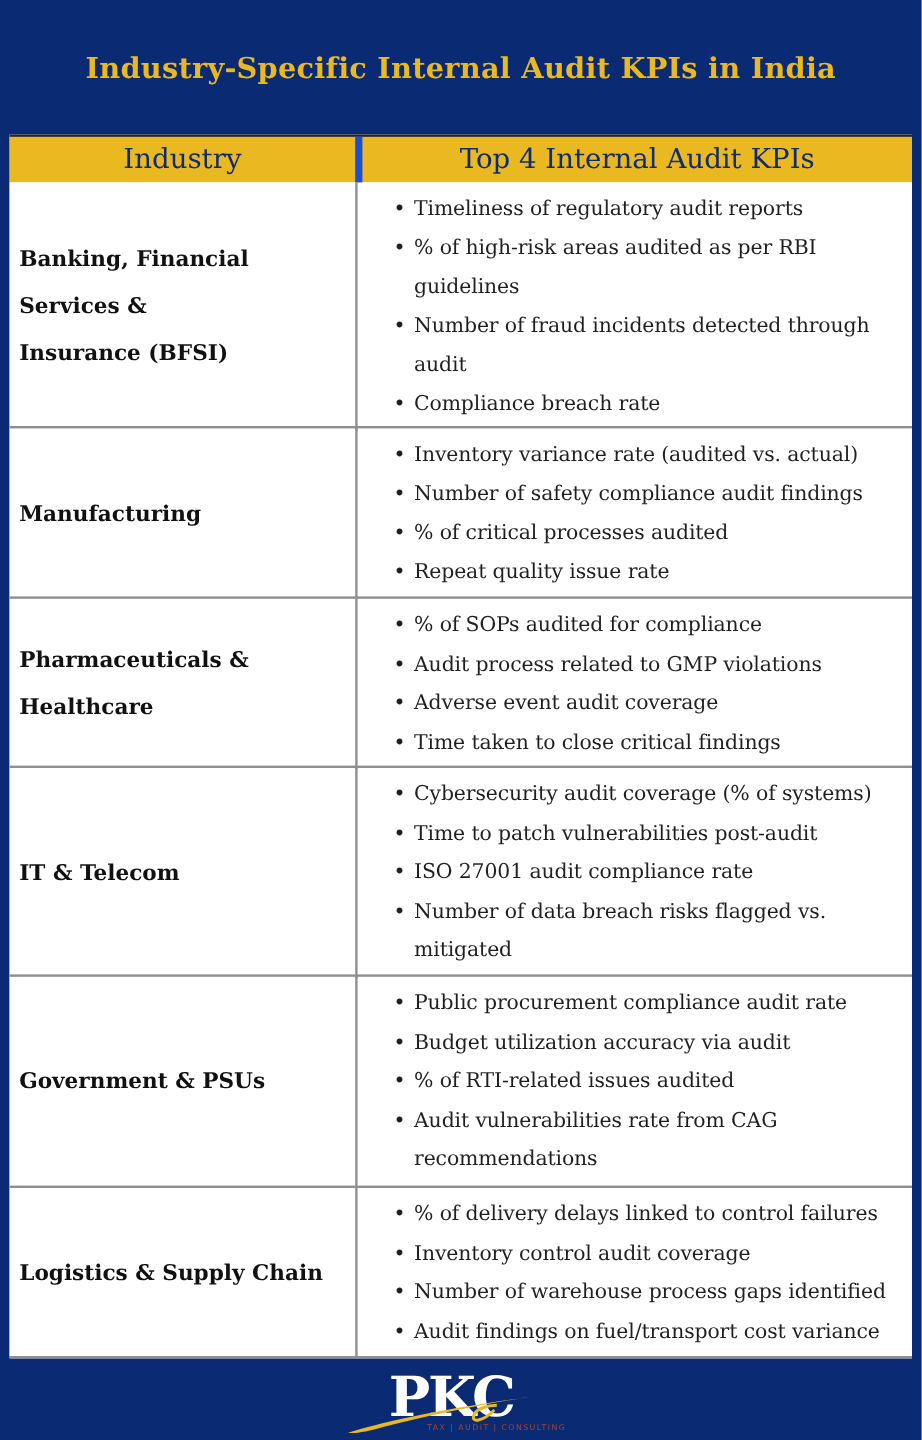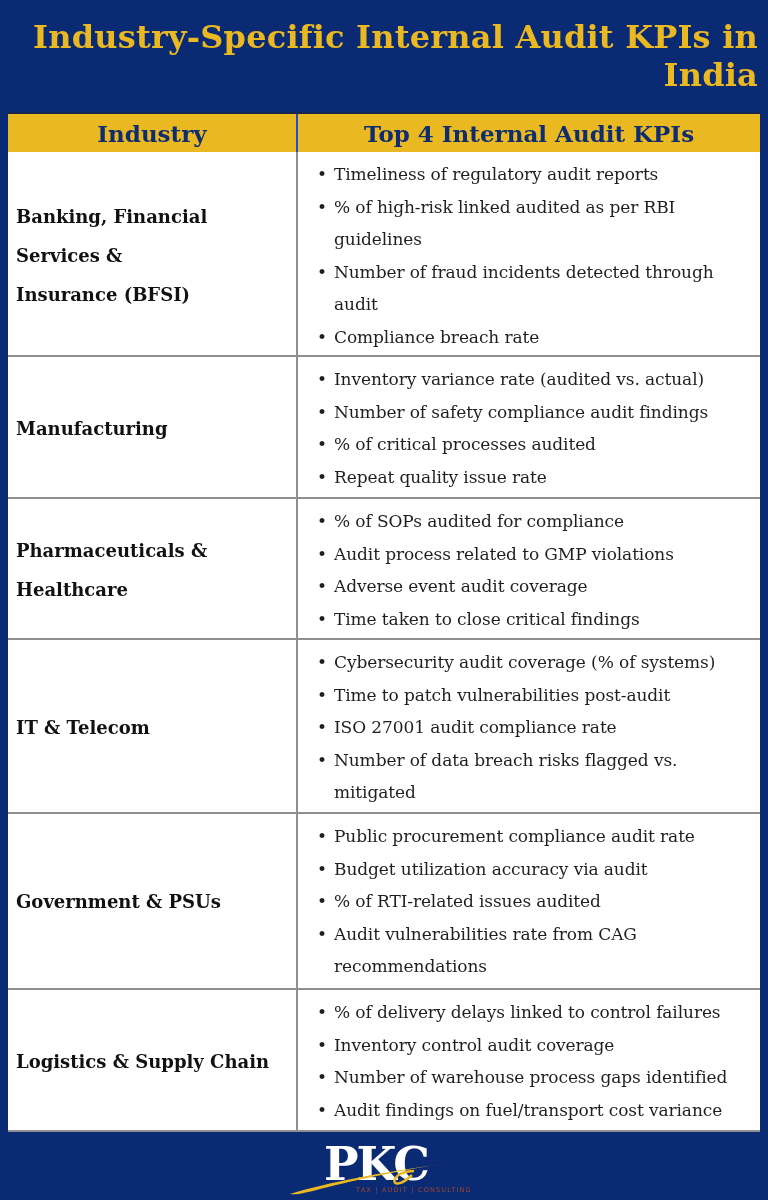--- a/index.html
+++ b/index.html
@@ -12,21 +12,21 @@
   }
   .title-bar {
     height: 112px;
     display: flex;
     align-items: center;
     justify-content: center;
     padding: 0 10px;
   }
   .page-title {
     color: #eab820;
-    font-size: 32px;
+    font-size: 24px;
     font-weight: bold;
     text-align: right;
     letter-spacing: 0.2px;
   }
   .audit-table {
     margin: 0 8px;
     background: #ffffff;
     border-bottom: 2px solid #8f8f8f;
   }
   .thead {
@@ -34,24 +34,24 @@
     grid-template-columns: 288px 1fr;
     height: 40px;
     background: #eab820;
     border-top: 2px solid #162552;
   }
   .th {
     display: flex;
     align-items: center;
     justify-content: center;
     color: #0e2d70;
-    font-weight: bold;
+    font-weight: normal;
     font-size: 23px;
   }
-  .th + .th { border-left: 2px solid #1d4ed8; }
+  .th + .th { border-left: 6px solid #1d4ed8; }
   .trow {
     display: grid;
     grid-template-columns: 288px 1fr;
     background: #ffffff;
   }
   .trow { border-top: 2px solid #8f8f8f; }
   .industry-cell {
     display: flex;
     align-items: center;
     padding: 8px 4px 8px 8px;
@@ -62,21 +62,21 @@
     font-size: 18px;
     line-height: 39px;
     white-space: pre-line;
   }
   .kpi-cell {
     border-left: 2px solid #8f8f8f;
     display: flex;
     align-items: center;
     padding: 6px 2px 6px 0;
   }
-  ul.kpis { list-style: none; padding-left: 36px; width: 100%; }
+  ul.kpis { list-style: none; padding-left: 47px; width: 100%; }
   .kpis li {
     position: relative;
     font-size: 17px;
     line-height: 32.5px;
     color: #1f1f1f;
     letter-spacing: -0.1px;
     white-space: pre-line;
   }
   .kpis li::before {
     content: "\2022";
@@ -106,21 +106,21 @@
   </div>
 
   <div class="trow" style="height:203px; border-top:none;">
     <div class="industry-cell">
       <span>Banking, Financial Services &amp;
 Insurance (BFSI)</span>
     </div>
     <div class="kpi-cell">
       <ul class="kpis">
           <li>Timeliness of regulatory audit reports</li>
-          <li>% of high-risk linked audited as per RBI guidelines</li>
+          <li>% of high-risk areas audited as per RBI guidelines</li>
           <li>Number of fraud incidents detected through
 audit</li>
           <li>Compliance breach rate</li>
         </ul>
     </div>
   </div>
 
   <div class="trow" style="height:142px;">
     <div class="industry-cell">
       <span>Manufacturing</span>

